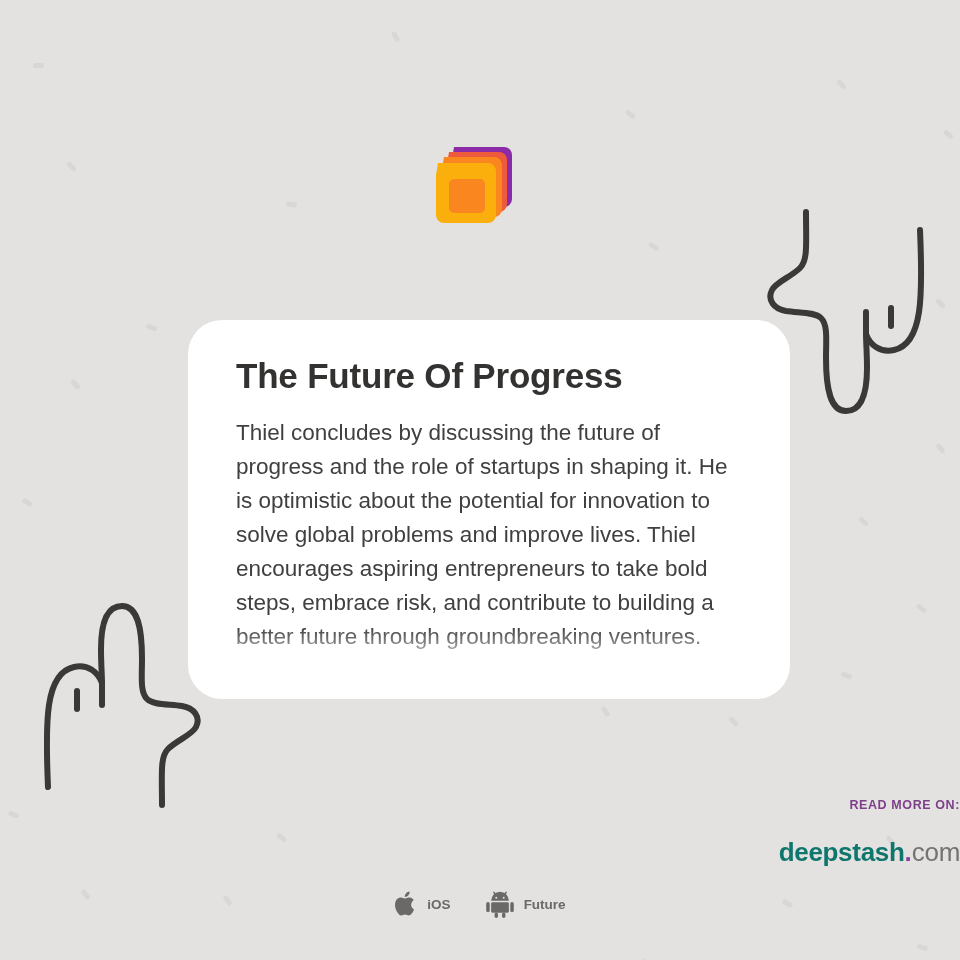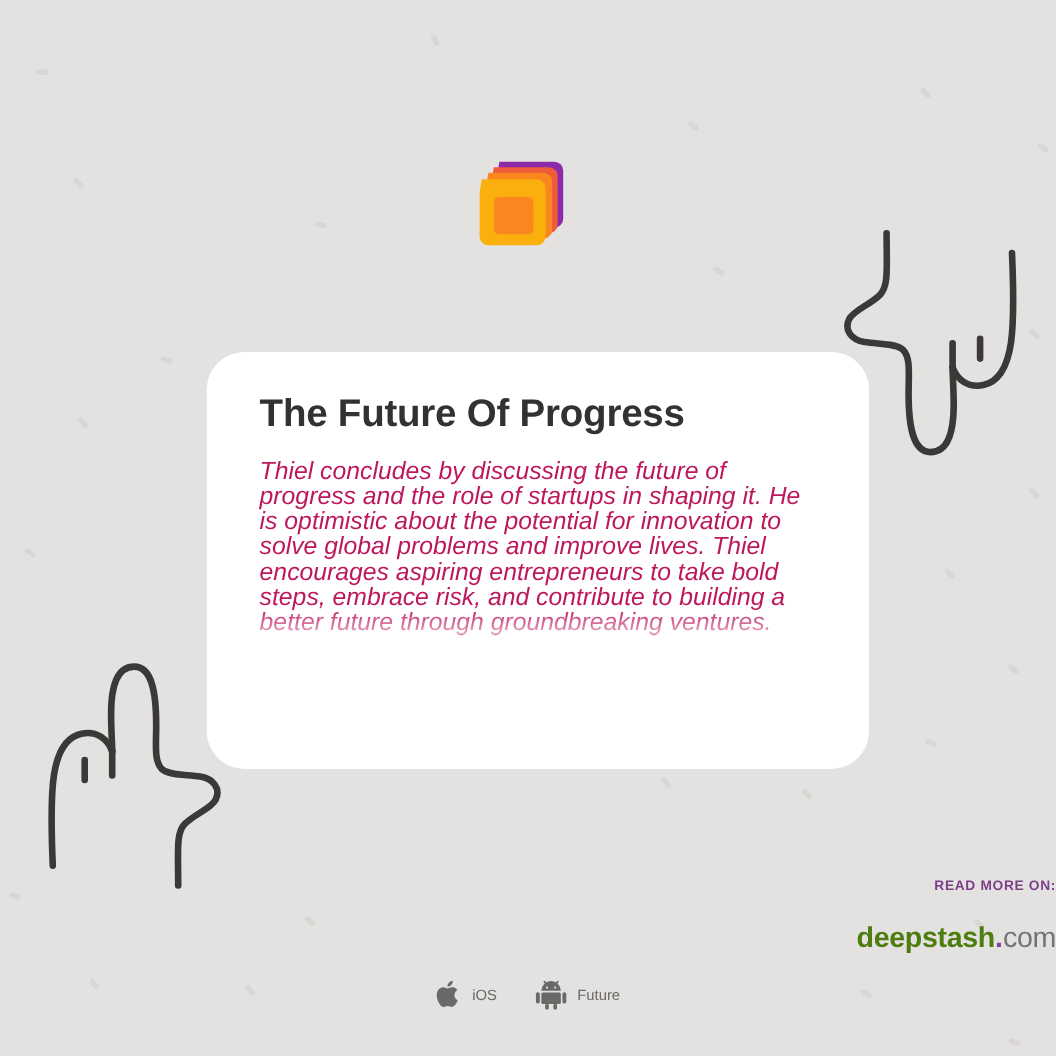--- a/index.html
+++ b/index.html
@@ -90,25 +90,24 @@
   #card-title {
     font-size: 35px;
     font-weight: bold;
     color: #333231;
     letter-spacing: -0.2px;
     margin: 0 0 20px 0;
     line-height: 1.15;
   }
   #card-body {
     font-size: 22.5px;
-    line-height: 23px;
-    color: #be185d;
+    line-height: 34px;
+    color: #404040;
     margin: 0;
     position: relative;
-    font-style: italic;
   }
   #card-body::after {
     content: "";
     position: absolute;
     left: 0;
     right: 0;
     bottom: 0;
     height: 26px;
     background: linear-gradient(to bottom, rgba(255,255,255,0) 0%, rgba(255,255,255,0.62) 100%);
     pointer-events: none;
@@ -131,21 +130,21 @@
     margin: 0;
   }
   #wordmark {
     margin-top: 27px;
     font-size: 26px;
     line-height: 1;
     white-space: nowrap;
   }
   #wordmark-main {
     font-weight: bold;
-    color: #4d7c0f;
+    color: #0f766e;
     letter-spacing: -0.3px;
   }
   #wordmark-dot {
     color: #8a3f9c;
     font-weight: bold;
   }
   #wordmark-tld {
     color: #737373;
     letter-spacing: -0.3px;
   }
@@ -153,20 +152,21 @@
     margin-top: 25px;
     display: flex;
     justify-content: center;
     align-items: center;
     gap: 34px;
   }
   .store-badge {
     display: flex;
     align-items: center;
     gap: 9px;
+    font-weight: bold;
   }
   .store-badge svg { display: block; }
   .store-label {
     font-size: 13.5px;
     color: #6a6967;
   }
 </style>
 </head>
 <body>
 

